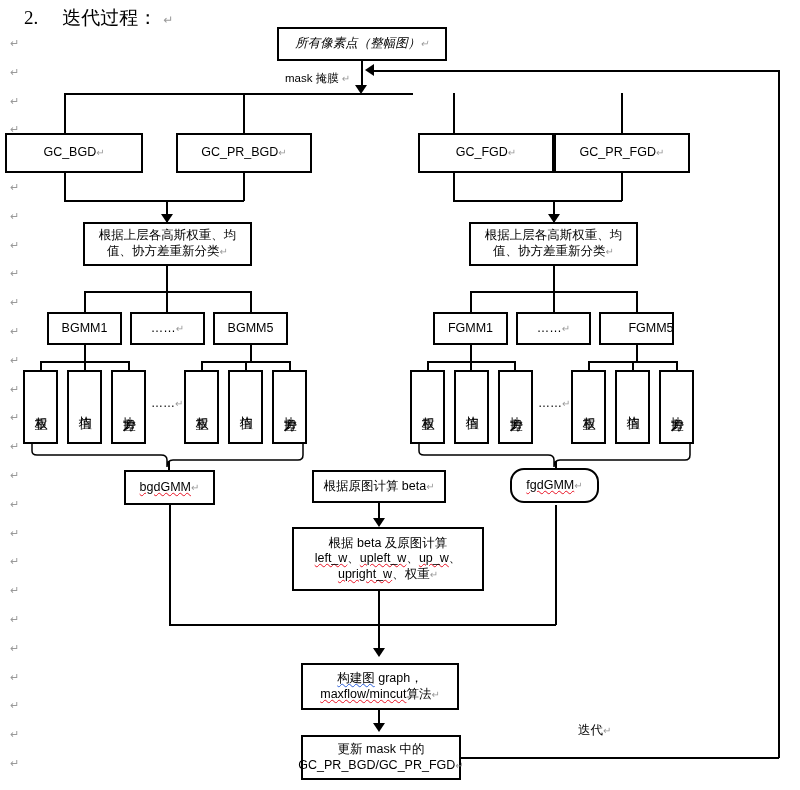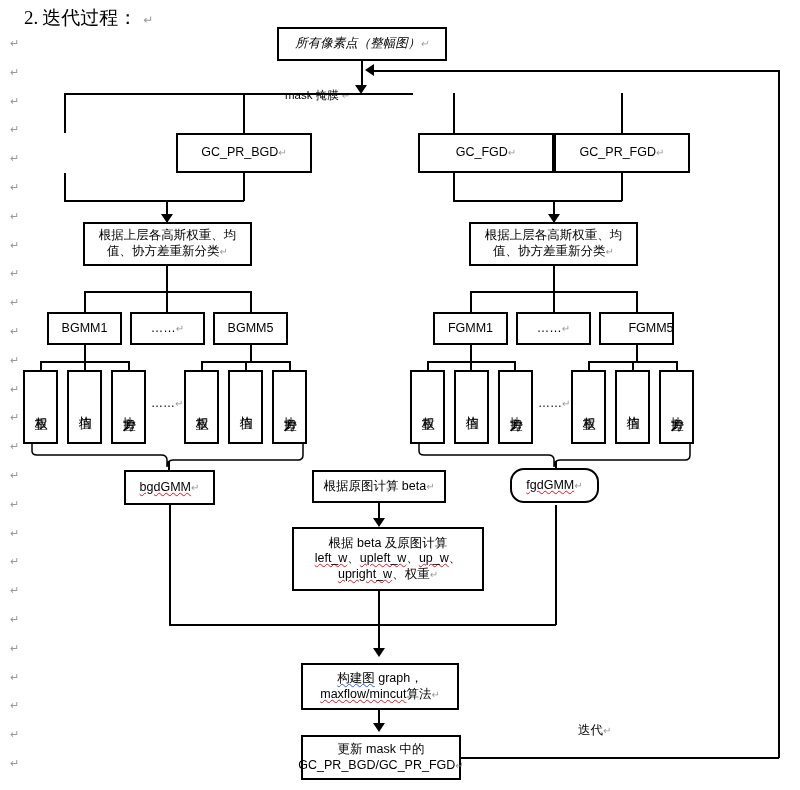--- a/index.html
+++ b/index.html
@@ -31,21 +31,21 @@
     font-family: "Liberation Serif", serif;
     font-size: 19px;
     font-weight: 400;
     color: #000;
     white-space: nowrap;
   }
   .heading .num {
     font-family: "Liberation Serif", serif;
   }
   .heading .ttl {
-    margin-left: 4px;
+    margin-left: 24px;
   }
   .heading .pm {
     color: #9a9a9a;
     font-size: 12px;
     margin-left: 6px;
   }
 
   .box {
     position: absolute;
     box-sizing: border-box;
@@ -162,41 +162,44 @@
       <div class="pilcrow" style="left: 10px; top: 671.6px;">↵</div>
       <div class="pilcrow" style="left: 10px; top: 700.4px;">↵</div>
       <div class="pilcrow" style="left: 10px; top: 729.2px;">↵</div>
       <div class="pilcrow" style="left: 10px; top: 758px;">↵</div>
     </div>
 
   <div class="box" style="left:277px; top:27px; width:170px; height:34px;font-style:italic;">
     <span class="txt"><span>所有像素点（整幅图）</span><span class="pm">↵</span></span>
   </div>
 
-  <div class="label" style="left:285px; top:88px;">
+  <div class="label" style="left:285px; top:71px;">
     <span>mask 掩膜</span><span class="pm">↵</span>
   </div>
 
   <div class="ln v" style="left:361px; top:61px; height:30px;"></div>
   <div class="arrow-down" style="left:355px; top:85px;"></div>
 
   <div class="ln h" style="left:461px; top:757px; width:318px;"></div>
   <div class="ln v" style="left:778px; top:70px; height:688px;"></div>
   <div class="ln h" style="left:372px; top:70px; width:407px;"></div>
   <div class="arrow-left" style="left:365px; top:64px;"></div>
   <div class="vline-label" style="left:578px; top:722px;">
     <span>迭代</span><span class="pm">↵</span>
   </div>
 
   <div class="ln h" style="left:64px; top:93px; width:349px;"></div>
   <div class="ln v" style="left:64px; top:93px; height:40px;"></div>
   <div class="ln v" style="left:243px; top:93px; height:40px;"></div>
   <div class="ln v" style="left:453px; top:93px; height:40px;"></div>
   <div class="ln v" style="left:621px; top:93px; height:40px;"></div>
 
+  <div class="box" style="left:5px; top:133px; width:138px; height:40px;">
+    <span class="txt"><span>GC_BGD</span><span class="pm">↵</span></span>
+  </div>
   <div class="box" style="left:176px; top:133px; width:136px; height:40px;">
     <span class="txt"><span>GC_PR_BGD</span><span class="pm">↵</span></span>
   </div>
   <div class="box" style="left:386px; top:133px; width:136px; height:40px;margin-left:32px;">
     <span class="txt"><span>GC_FGD</span><span class="pm">↵</span></span>
   </div>
   <div class="box" style="left:554px; top:133px; width:136px; height:40px;">
     <span class="txt"><span>GC_PR_FGD</span><span class="pm">↵</span></span>
   </div>
 

